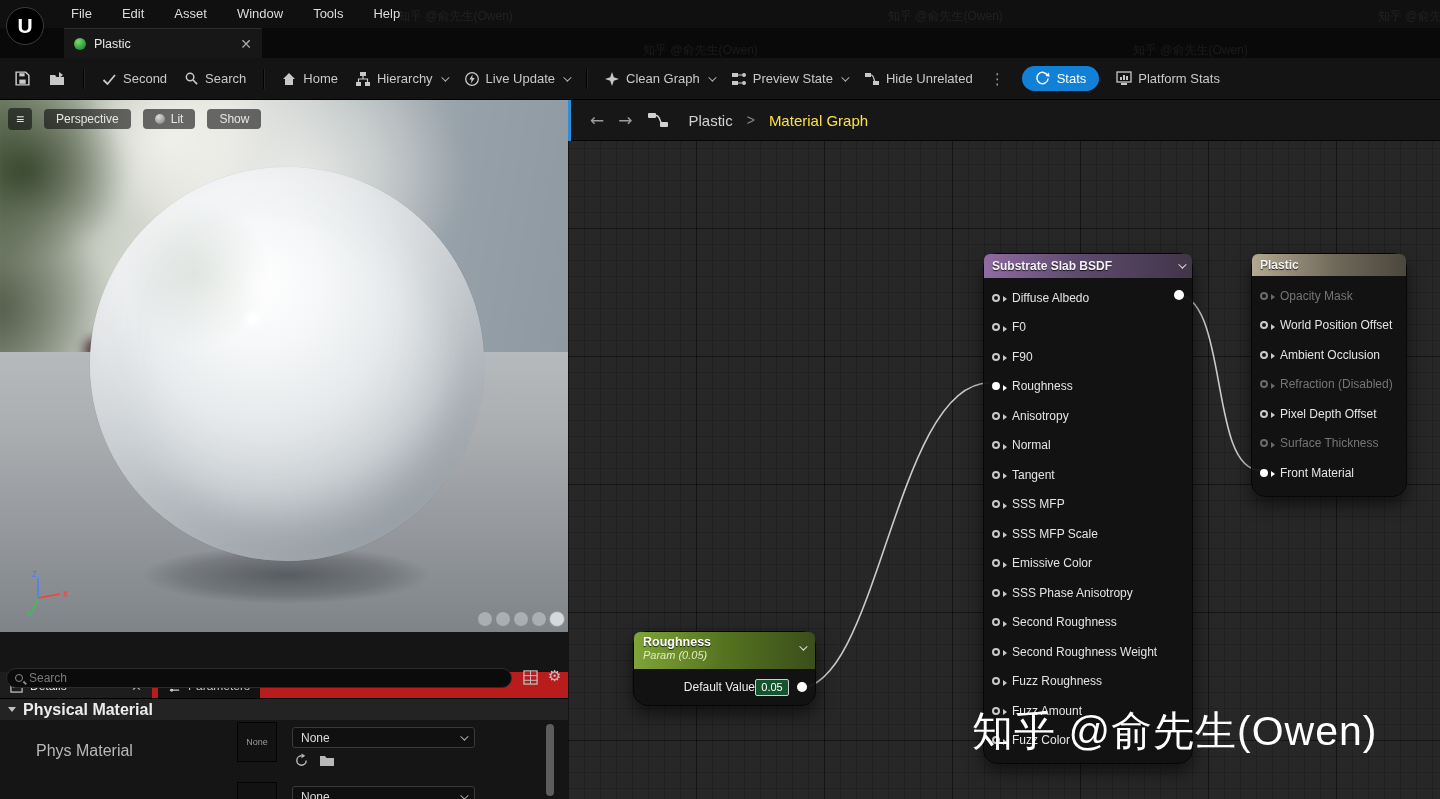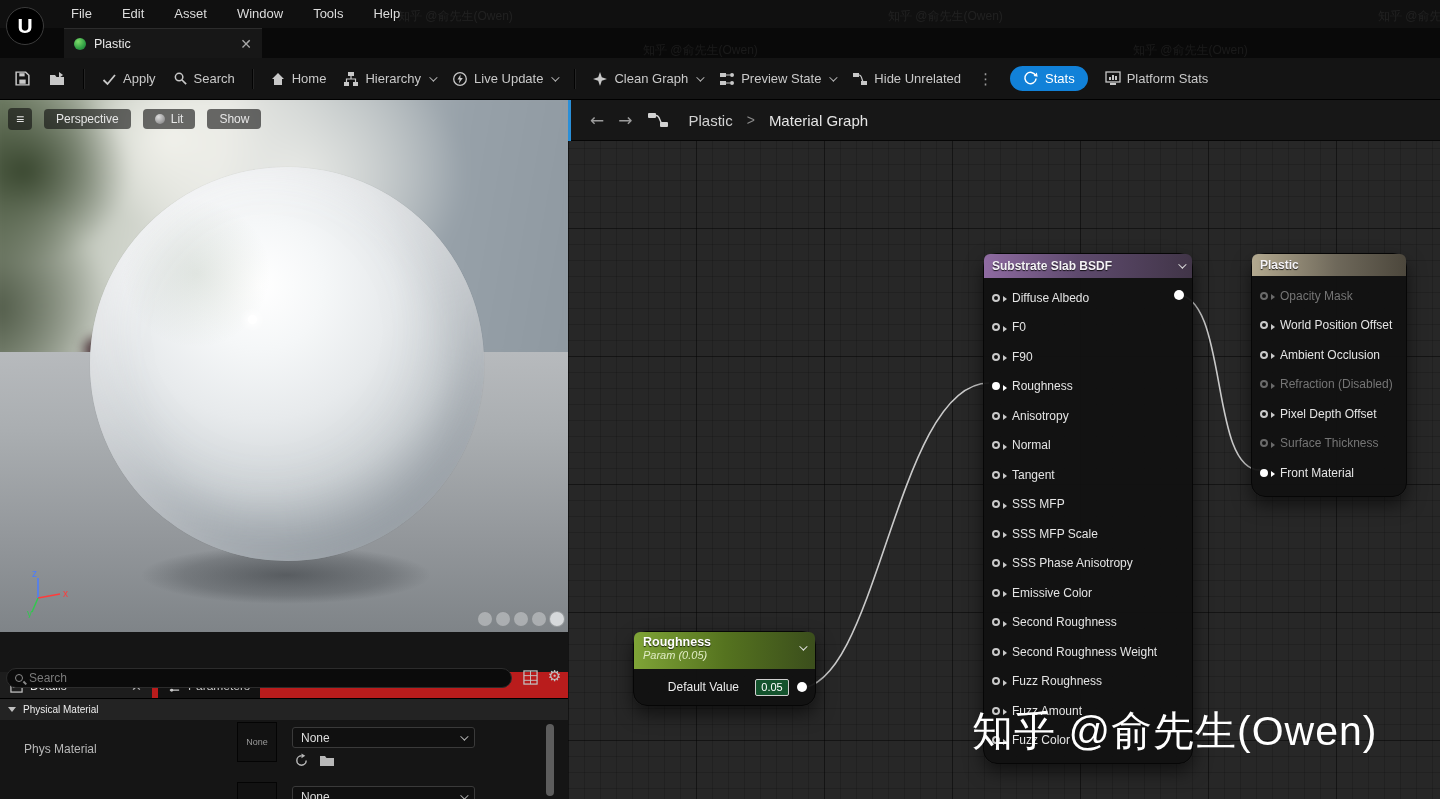--- a/index.html
+++ b/index.html
@@ -85,22 +85,22 @@
   .search-box { position:absolute; left:6px; top:36px; width:506px; height:20px; background:#0b0b0b; border:1px solid #2c2c2c;
     border-radius:10px; display:flex; align-items:center; gap:6px; padding:0 8px; }
   .search-ph { font-size:12px; color:#7a7a7a; }
   .mag { width:8px; height:8px; border:1.5px solid #8a8a8a; border-radius:50%; position:relative; flex:0 0 auto; }
   .mag::after { content:""; position:absolute; left:7px; top:7px; width:4px; height:1.5px; background:#8a8a8a; transform:rotate(45deg); }
   .d-grid-icon { position:absolute; left:523px; top:38px; }
   .d-gear-icon { position:absolute; left:548px; top:35px; font-size:15px; color:#c2c2c2; font-family:"DejaVu Sans", sans-serif; }
   .section-hdr { position:absolute; left:0; top:66px; width:568px; height:22px; background:#232323; border-top:1px solid #000;
     display:flex; align-items:center; gap:7px; padding:0 8px; }
   .tri-down { width:0; height:0; border-left:4px solid transparent; border-right:4px solid transparent; border-top:5px solid #c0c0c0; }
-  .section-hdr .s-label { font-size:10px; font-weight:normal; color:#ececec; }
-  .prop-label { position:absolute; left:24px; top:110px; font-size:12px; color:#b8b8b8; }
+  .section-hdr .s-label { font-size:16px; font-weight:bold; color:#ececec; }
+  .prop-label { position:absolute; left:36px; top:110px; font-size:16px; color:#b8b8b8; }
   .thumb { position:absolute; left:237px; top:90px; width:40px; height:40px; background:#121212; border:1px solid #040404;
     display:flex; align-items:center; justify-content:center; font-size:9px; color:#9a9a9a; }
   .combo { position:absolute; left:292px; top:95px; width:183px; height:21px; background:#101010; border:1px solid #3a3a3a;
     border-radius:3px; display:flex; align-items:center; padding:0 8px; font-size:12px; color:#dedede; }
   .combo .chev { margin-left:auto; }
   .asset-icons { position:absolute; left:294px; top:121px; display:flex; gap:10px; }
   .thumb.row2 { top:150px; }
   .combo.row2 { top:154px; }
   .d-scroll { position:absolute; left:546px; top:92px; width:8px; height:72px; background:#5d5d5d; border-radius:4px; }
 
@@ -112,21 +112,21 @@
       linear-gradient(90deg, rgba(0,0,0,0.38) 1px, transparent 1px),
       linear-gradient(rgba(0,0,0,0.16) 1px, transparent 1px),
       linear-gradient(90deg, rgba(0,0,0,0.16) 1px, transparent 1px);
     background-size:128px 128px, 128px 128px, 16px 16px, 16px 16px; }
   .crumbbar { position:absolute; top:0; left:0; width:872px; height:41px; background:#171717; border-bottom:1px solid #060606;
     display:flex; align-items:center; gap:14px; padding-left:22px; z-index:10; }
   .focus-strip { position:absolute; left:0; top:0; width:3px; height:41px; background:#2a8fd8; z-index:11; }
   .nav-arrow { font-size:17px; color:#9c9c9c; font-family:"DejaVu Sans", sans-serif; }
   .crumb-asset { font-size:15px; color:#d2d2d2; margin-left:6px; }
   .crumb-sep { font-size:14px; color:#8a8a8a; }
-  .crumb-graph { font-size:15px; color:#e5e5e5; }
+  .crumb-graph { font-size:15px; color:#fde047; }
 
   .wires { position:absolute; left:0; top:0; z-index:2; pointer-events:none; }
 
   .node { position:absolute; background:rgba(17,17,17,0.94); border:1px solid #060606; border-radius:14px;
     box-shadow:0 8px 18px rgba(0,0,0,0.55); z-index:5; }
   .n-hdr { height:24px; border-radius:6px 6px 0 0; display:flex; align-items:center; padding:0 8px; gap:6px; }
   .n-title { font-size:12px; font-weight:bold; color:#f4f2f6; text-shadow:0 1px 1px rgba(0,0,0,0.8); white-space:nowrap; }
   .n-hdr .chev { margin-left:auto; border-color:#e0e0e0; }
 
   .substrate { left:415px; top:153px; width:210px; }
@@ -147,21 +147,21 @@
   .pin-label.disabled { color:#757575; }
 
   .node-out { position:absolute; top:36px; right:8px; width:10px; height:10px; background:#fff; border-radius:50%; }
 
   .roughness { left:65px; top:531px; width:183px; }
   .rough-hdr { height:37px; background:linear-gradient(to right, #7fa437 0%, #55731f 50%, #3b4e1c 100%);
     border-radius:6px 6px 0 0; padding:3px 9px; position:relative; }
   .rough-title { font-size:12.5px; font-weight:bold; color:#fff; text-shadow:0 1px 1px rgba(0,0,0,0.8); }
   .rough-sub { font-size:11px; font-style:italic; color:#e0ecc4; }
   .rough-hdr .chev { position:absolute; right:10px; top:13px; border-color:#e8e8e8; }
-  .rough-body { height:36px; display:flex; align-items:center; justify-content:flex-end; gap:16px; padding:0 26px 0 8px; position:relative; }
+  .rough-body { height:36px; display:flex; align-items:center; justify-content:flex-end; gap:0; padding:0 26px 0 8px; position:relative; }
   .rough-body .v-label { font-size:12px; color:#ececec; }
   .val-box { width:34px; height:17px; background:#14532d; border:1px solid #cfcfcf; border-radius:2px;
     color:#fff; font-size:11px; text-align:center; line-height:15px; }
   .rough-out { position:absolute; right:8px; top:13px; width:10px; height:10px; background:#fff; border-radius:50%; }
 
   .wm-big { position:absolute; left:404px; top:604px; font-size:41px; color:#fff; white-space:nowrap; z-index:60; letter-spacing:1px; }
 </style>
 </head>
 <body>
 
@@ -205,21 +205,21 @@
       <svg width="18" height="16" viewBox="0 0 16 16">
           <path d="M1 4h5l1.5 2H15v8H1z" fill="#c8c8c8"></path>
           <path d="M10 1l4 3-4 3z" fill="#c8c8c8"></path>
         </svg>
     </span>
     <span class="sep"></span>
     <span class="tb-btn">
       <svg width="16" height="16" viewBox="0 0 16 16">
           <path d="M2.5 9l4 4 7.5-9" fill="none" stroke="#c8c8c8" stroke-width="1.8"></path>
         </svg>
-      <span>Apply</span>
+      <span>Second</span>
     </span>
     <span class="tb-btn">
       <svg width="15" height="15" viewBox="0 0 16 16">
           <circle cx="6.5" cy="6.5" r="4" fill="none" stroke="#c8c8c8" stroke-width="1.6"></circle>
           <line x1="9.6" y1="9.6" x2="14" y2="14" stroke="#c8c8c8" stroke-width="1.8"></line>
         </svg>
       <span>Search</span>
     </span>
     <span class="sep"></span>
     <span class="tb-btn">
@@ -466,26 +466,26 @@
             <span class="pin-label">SSS MFP</span>
           </div>
 
           <div class="pin-row">
             <span class="pin"></span>
             <span class="pin-label">SSS MFP Scale</span>
           </div>
 
           <div class="pin-row">
             <span class="pin"></span>
+            <span class="pin-label">Emissive Color</span>
+          </div>
+
+          <div class="pin-row">
+            <span class="pin"></span>
             <span class="pin-label">SSS Phase Anisotropy</span>
-          </div>
-
-          <div class="pin-row">
-            <span class="pin"></span>
-            <span class="pin-label">Emissive Color</span>
           </div>
 
           <div class="pin-row">
             <span class="pin"></span>
             <span class="pin-label">Second Roughness</span>
           </div>
 
           <div class="pin-row">
             <span class="pin"></span>
             <span class="pin-label">Second Roughness Weight</span>

